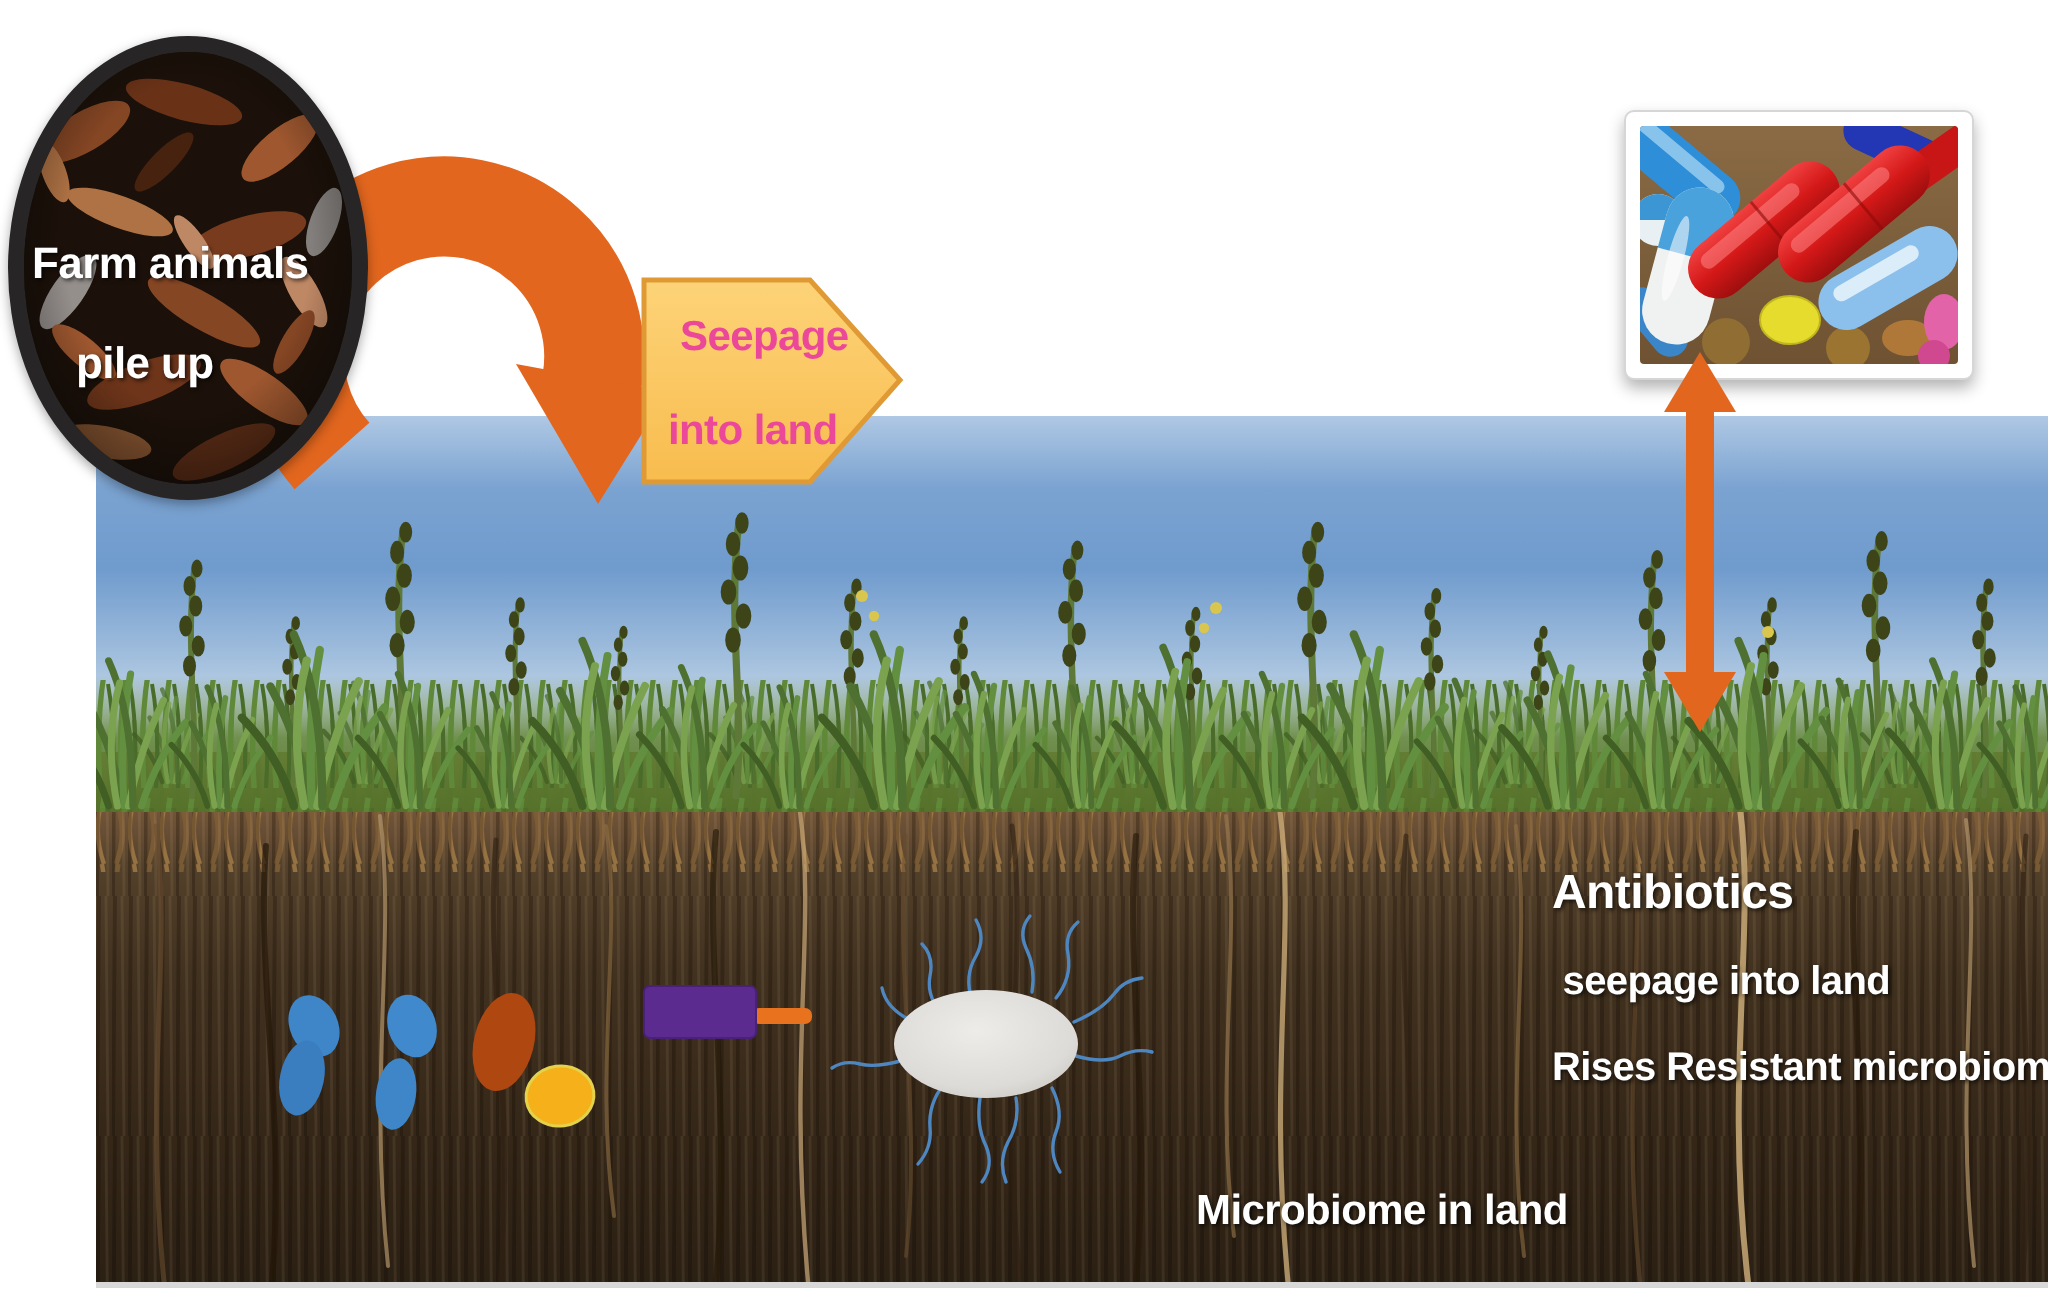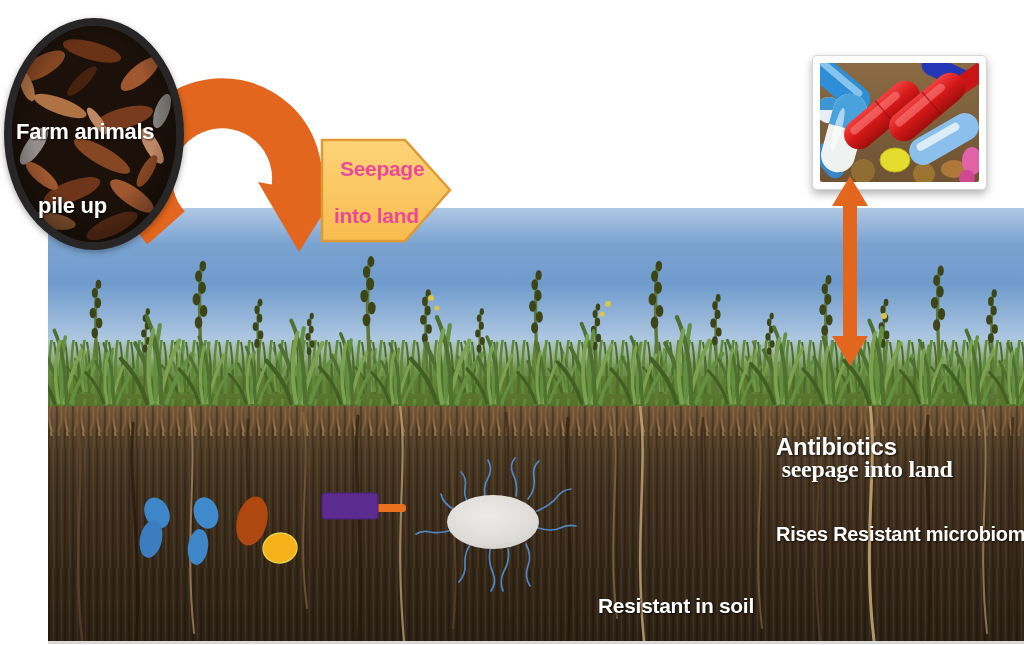--- a/index.html
+++ b/index.html
@@ -30,25 +30,25 @@
   
   .wlabel{
     position:absolute;color:#ffffff;font-weight:bold;letter-spacing:-.3px;
     text-shadow:1px 1px 2px rgba(0,0,0,.70);white-space:pre;line-height:1.1;
   }
   .blabel{
     position:absolute;color:#ec4899;font-weight:bold;letter-spacing:-.3px;
     white-space:pre;line-height:1.1;
   }
   .farm1{left:16px;top:120px;font-size:22px;}
-  .farm2{left:38px;top:170px;font-size:22px;margin-top:24px;}
+  .farm2{left:38px;top:170px;font-size:22px;}
   .seep1{left:340px;top:157px;font-size:21px;}
   .seep2{left:334px;top:204px;font-size:21px;}
   .ant1{left:776px;top:434px;font-size:24px;}
-  .ant2{left:776px;top:456px;font-size:24px;font-family:Liberation Serif, serif;}
+  .ant2{left:776px;top:480px;font-size:20px;}
   .ant3{left:776px;top:523px;font-size:20px;}
   .soilcap{left:598px;top:594px;font-size:21px;}
   
   .g1{stroke:#4e7030}.g2{stroke:#639040}.g3{stroke:#7ba24e}.g4{stroke:#415e24}
   .g1,.g2,.g3,.g4{fill:none;stroke-width:3.2;stroke-linecap:round;}
   .st{stroke:#5e7838;stroke-width:2.4;fill:none;stroke-linecap:round;}
   .seed{fill:#3c4418;}
   .flag{stroke:#4e86c0;stroke-width:1.7;fill:none;stroke-linecap:round;}
 </style>
 </head>
@@ -356,15 +356,15 @@
   <svg class="abs" style="left:824px;top:172px" width="52" height="198">
     <rect x="19" y="26" width="14" height="146" fill="#E2661E"></rect>
     <polygon points="26,4 8,34 44,34" fill="#E2661E"></polygon>
     <polygon points="26,194 8,164 44,164" fill="#E2661E"></polygon>
   </svg>
 
   <div class="wlabel ant1">Antibiotics</div>
   <div class="wlabel ant2"> seepage into land</div>
   <div class="wlabel ant3">Rises Resistant microbiome</div>
 
-  <div class="wlabel soilcap">Resistant in soil</div>
+  <div class="wlabel soilcap">Microbiome in land</div>
 
 </div>
 
 </body></html>

